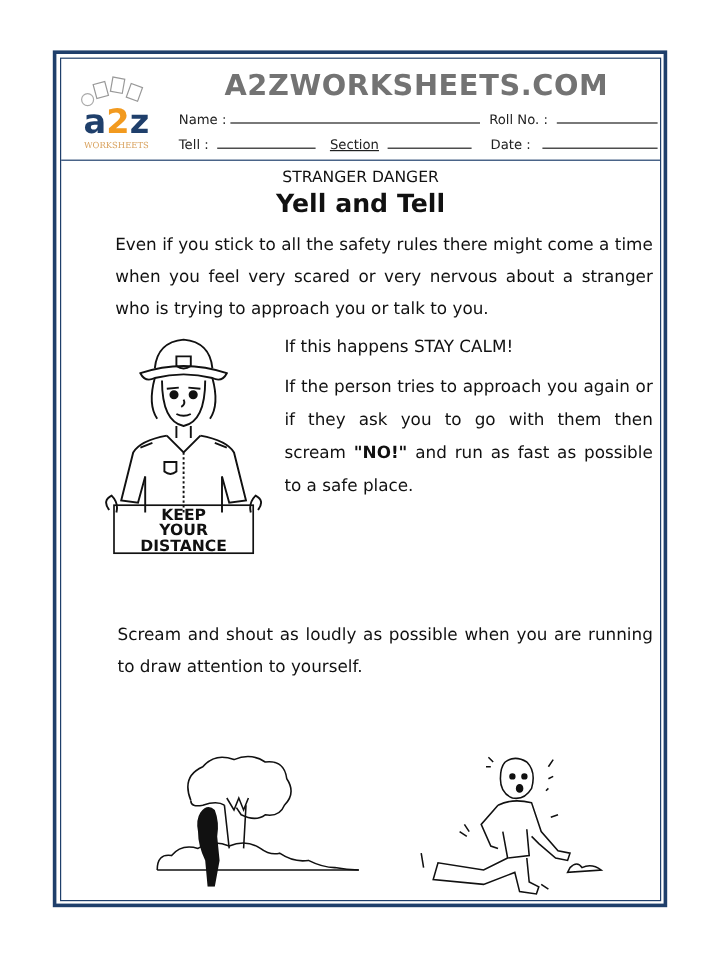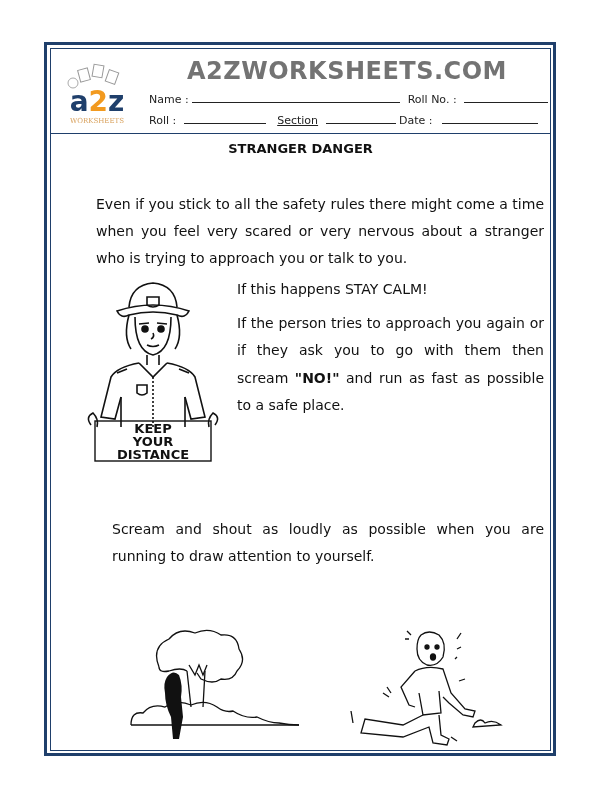--- a/index.html
+++ b/index.html
@@ -10,29 +10,29 @@
   .inner { position: absolute; left: 3px; top: 3px; right: 2px; bottom: 2px;
            border: 1px solid #1f3f6b; }
   .header { position: absolute; left: 0; top: 0; right: 0; height: 84px;
             border-bottom: 1px solid #1f3f6b; }
   .logo { position: absolute; left: 6px; top: 14px; width: 80px; height: 66px; }
   .site-title { position: absolute; left: 136px; top: 8px; font-size: 24px; font-weight: bold;
                 color: #737373; letter-spacing: 0.5px; }
   .form-row { position: absolute; left: 98px; font-size: 11px; color: #222; white-space: nowrap; }
   .form-row .blank { display: inline-block; border-bottom: 1px solid #222; height: 10px; vertical-align: baseline; }
   .subtitle { position: absolute; left: 0; right: 0; top: 92px; text-align: center;
-              font-size: 13px; font-weight: bold; }
+              font-size: 13px; font-weight: normal; }
   .title { position: absolute; left: 0; right: 0; top: 109px; text-align: center;
            font-size: 21px; font-weight: bold; }
   .para { position: absolute; font-size: 14px; line-height: 27px; text-align: justify; margin-left: 39px; }
   .p1 { left: 6px; right: 6px; top: 142px; }
   .right-col { position: absolute; left: 186px; right: 6px; top: 227px; font-size: 14px; line-height: 27.5px; }
   .right-col p { margin: 0 0 0 0; text-align: justify; }
   .right-col p.gap { margin-top: 6px; }
-  .p-scream { left: 22px; right: 6px; top: 467px; }
+  .p-scream { left: 8px; right: 6px; top: 467px; }
   .illus { position: absolute; }
   .sign-text { font-family: "DejaVu Sans", sans-serif; font-weight: bold; }
 </style>
 </head>
 <body>
 
 <div class="outer">
   <div class="inner">
 
     <div class="header">
@@ -48,30 +48,31 @@
       <div class="site-title">A2ZWORKSHEETS.COM</div>
 
       <div class="form-row" style="top:43px;">
         <span>Name :</span>
         <span class="blank" style="width:208px;"></span>
         <span style="margin-left:4px;">Roll No. :</span>
         <span class="blank" style="width:84px;margin-left:4px;"></span>
       </div>
 
       <div class="form-row" style="top:64px;">
-        <span>Roll :</span>
+        <span>Tell :</span>
         <span class="blank" style="width:82px;margin-left:4px;"></span>
         <span style="margin-left:8px;text-decoration:underline;">Section</span>
         <span class="blank" style="width:70px;margin-left:4px;"></span>
-        <span style="margin-left:0;">Date :</span>
+        <span style="margin-left:12px;">Date :</span>
         <span class="blank" style="width:96px;margin-left:6px;"></span>
       </div>
     </div>
 
     <div class="subtitle">STRANGER DANGER</div>
+    <div class="title">Yell and Tell</div>
 
     <div class="para p1">Even if you stick to all the safety rules there might come a time when you feel very scared or very nervous about a stranger who is trying to approach you or talk to you.</div>
 
     <svg class="illus" style="left:22px;top:228px;width:160px;height:186px;" viewBox="0 0 160 186">
       <g fill="none" stroke="#111" stroke-width="1.6">
 
         <path d="M56 30 Q58 8 80 6 Q102 8 104 30"></path>
         <path d="M44 34 Q80 22 116 34 Q112 42 104 38 Q80 32 56 38 Q48 42 44 34 Z"></path>
         <path d="M74 20 L86 20 L86 28 Q80 32 74 28 Z"></path>
 

